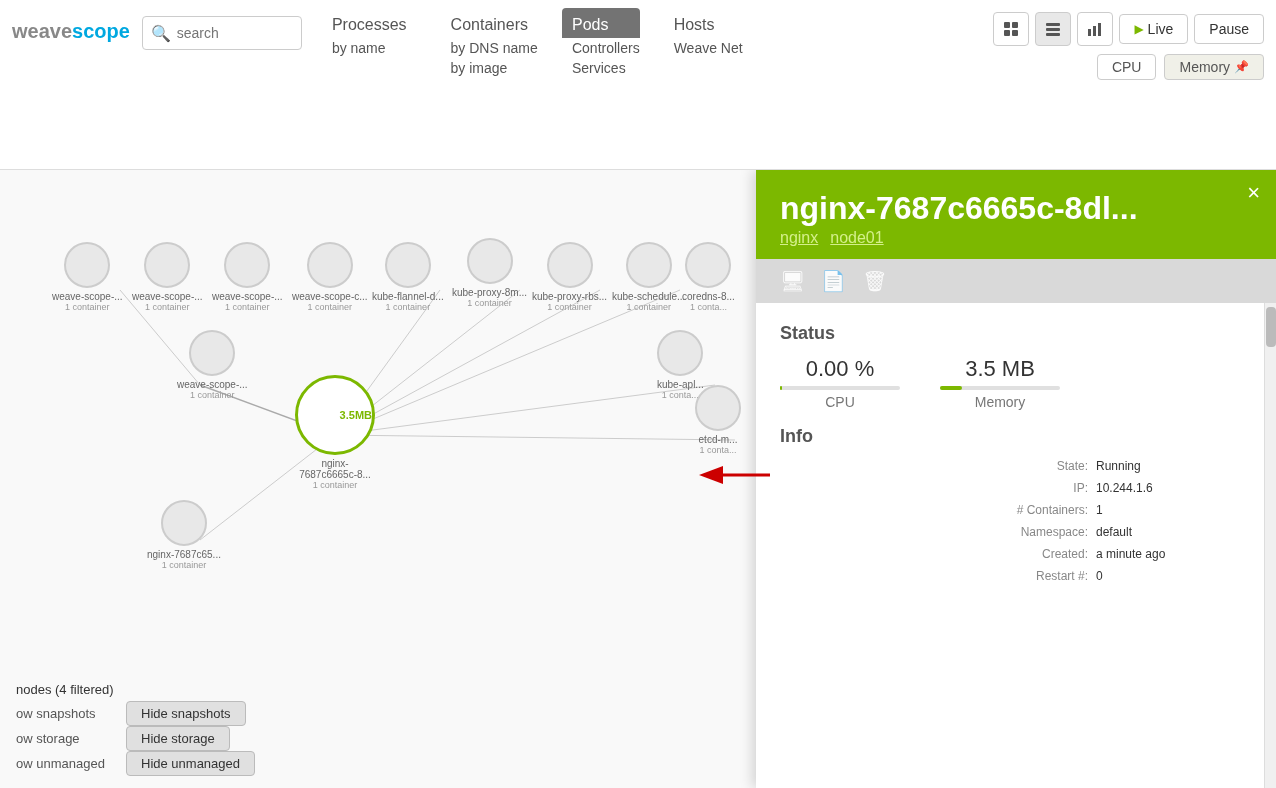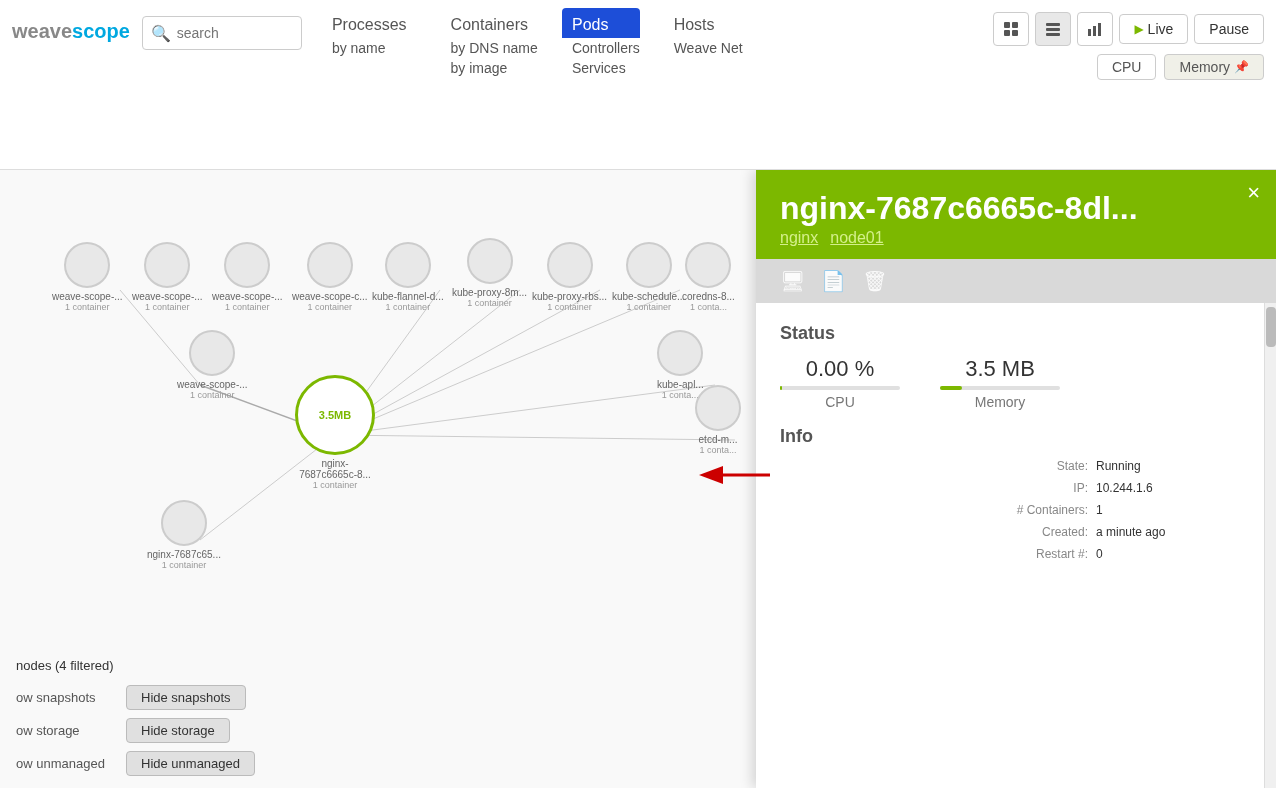--- a/index.html
+++ b/index.html
@@ -69,21 +69,21 @@
 
     .nav-group-title {
       font-size: 16px;
       color: #555;
       padding: 8px 10px 4px 10px;
       cursor: pointer;
       white-space: nowrap;
     }
 
     .nav-group-title.active {
-      background: #1d4ed8;
+      background: #737373;
       color: #fff;
       border-radius: 4px 4px 0 0;
     }
 
     .nav-sub-items {
       display: flex;
       flex-direction: column;
       padding-left: 10px;
     }
 
@@ -202,21 +202,21 @@
     }
 
     .node-circle {
       width: 46px;
       height: 46px;
       border-radius: 50%;
       background: #e8e8e8;
       border: 2px solid #ccc;
       display: flex;
       align-items: center;
-      justify-content: center;
+      justify-content: flex-end;
       font-size: 10px;
       color: #999;
     }
 
     .node-circle.nginx-node {
       width: 80px;
       height: 80px;
       border: 3px solid #7cb800;
       background: #fff;
       font-size: 11px;
@@ -399,21 +399,20 @@
     }
 
     
     .bottom-bar {
       position: absolute;
       bottom: 0;
       left: 0;
       width: 730px;
       display: flex;
       flex-direction: column;
-      gap: 8px;
       padding: 12px 16px;
       background: rgba(249,249,249,0.95);
     }
 
     .bottom-row {
       display: flex;
       align-items: center;
       gap: 10px;
     }
 
@@ -694,20 +693,24 @@
           </div>
           <div class="info-row">
             <span class="info-key">IP:</span>
             <span class="info-val">10.244.1.6</span>
           </div>
           <div class="info-row">
             <span class="info-key"># Containers:</span>
             <span class="info-val">1</span>
           </div>
           <div class="info-row">
+            <span class="info-key">Namespace:</span>
+            <span class="info-val">default</span>
+          </div>
+          <div class="info-row">
             <span class="info-key">Created:</span>
             <span class="info-val">a minute ago</span>
           </div>
           <div class="info-row">
             <span class="info-key">Restart #:</span>
             <span class="info-val">0</span>
           </div>
         </div>
       </div>
     </div>

